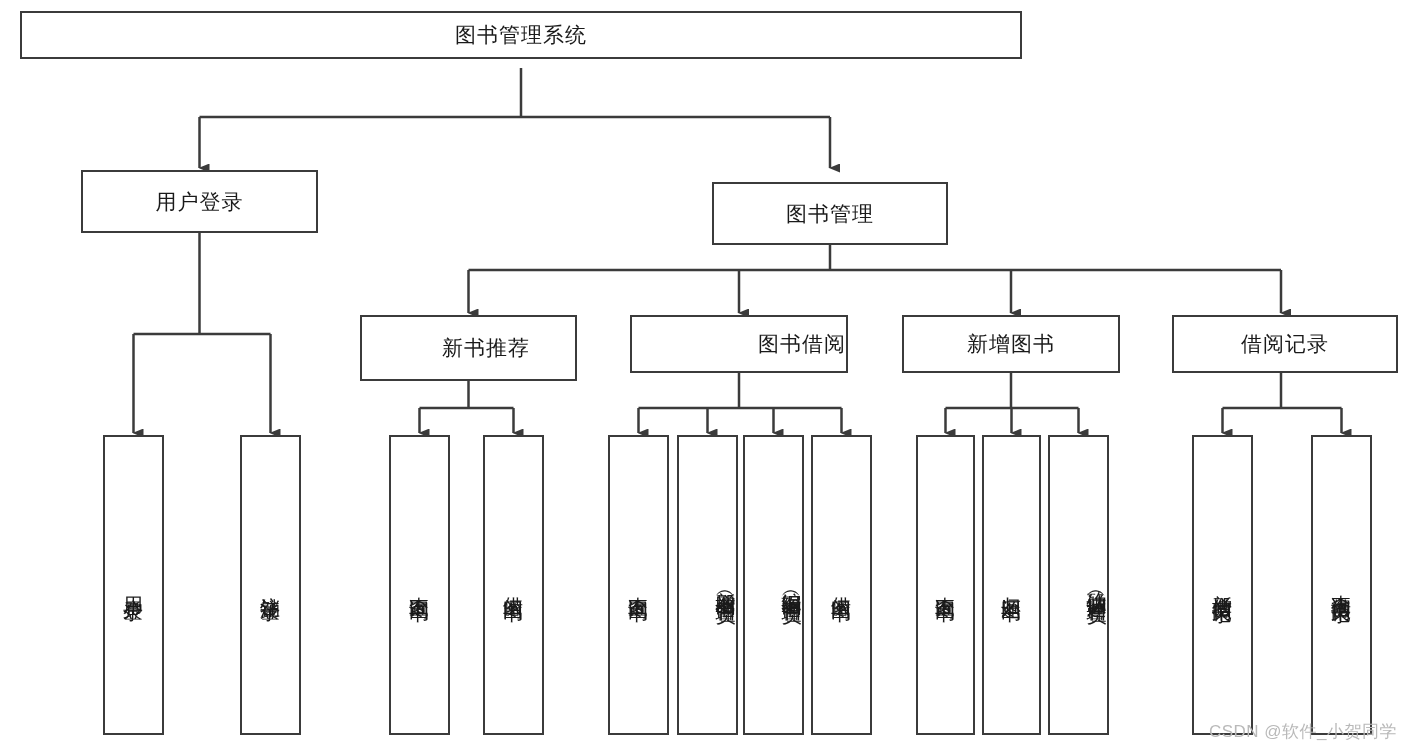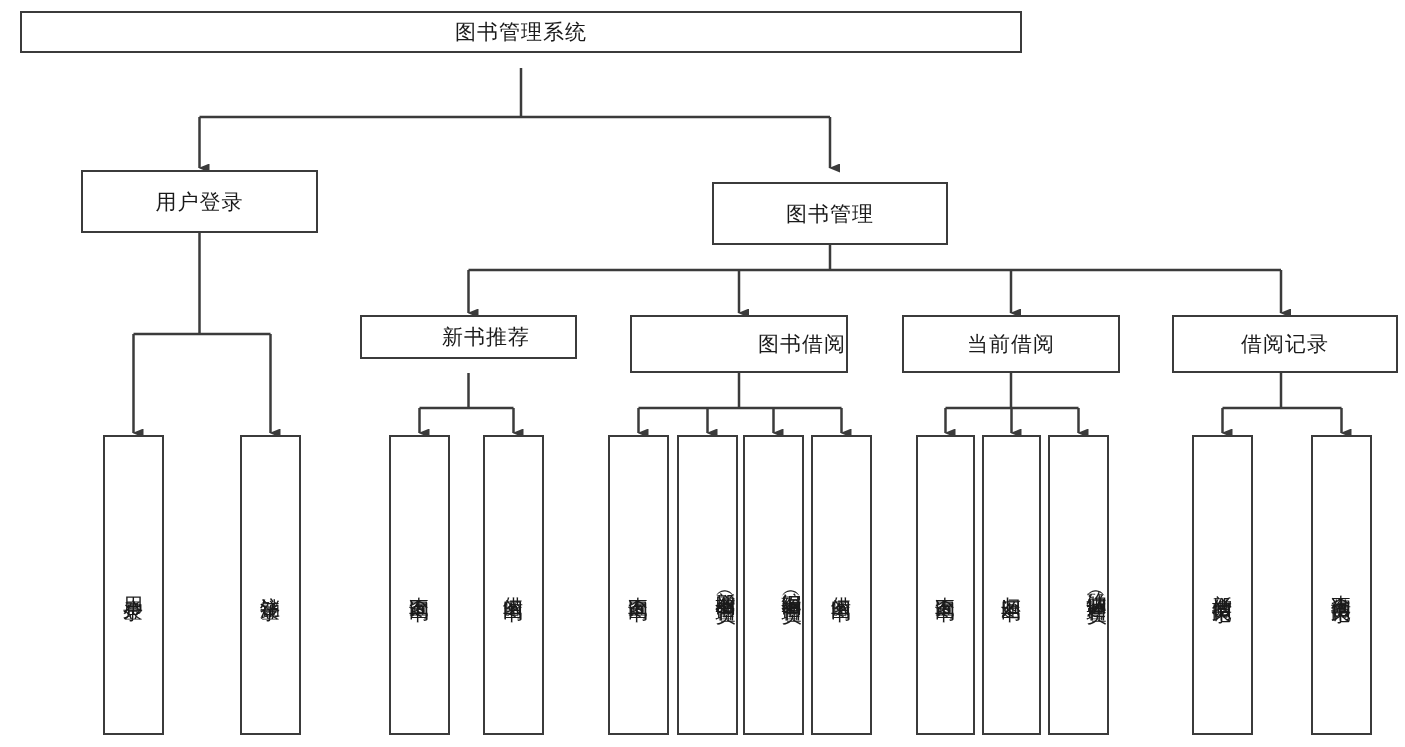--- a/index.html
+++ b/index.html
@@ -108,37 +108,37 @@
         <line x1="1011.5" y1="408" x2="1011.5" y2="433" stroke="#3b3b3b" stroke-width="2.5" marker-end="url(#arrowhead)"></line>
         <line x1="1078.5" y1="408" x2="1078.5" y2="433" stroke="#3b3b3b" stroke-width="2.5" marker-end="url(#arrowhead)"></line>
         <line x1="1281" y1="373" x2="1281" y2="408" stroke="#3b3b3b" stroke-width="2.5"></line>
         <line x1="1222.5" y1="408" x2="1341.5" y2="408" stroke="#3b3b3b" stroke-width="2.5"></line>
         <line x1="1222.5" y1="408" x2="1222.5" y2="433" stroke="#3b3b3b" stroke-width="2.5" marker-end="url(#arrowhead)"></line>
         <line x1="1341.5" y1="408" x2="1341.5" y2="433" stroke="#3b3b3b" stroke-width="2.5" marker-end="url(#arrowhead)"></line>
       </g>
   </svg>
 
   <div id="node-layer">
-      <div class="node-box horizontal" style="left: 20px; top: 11px; width: 1002px; height: 42px;">
+      <div class="node-box horizontal" style="left: 20px; top: 11px; width: 1002px; height: 48px;">
         <span class="node-label">图书管理系统</span>
       </div>
       <div class="node-box horizontal" style="left: 81px; top: 170px; width: 237px; height: 63px;">
         <span class="node-label">用户登录</span>
       </div>
       <div class="node-box horizontal" style="left: 712px; top: 182px; width: 236px; height: 63px;">
         <span class="node-label">图书管理</span>
       </div>
-      <div class="node-box horizontal" style="left: 360px; top: 315px; width: 217px; height: 44px; padding-left: 35px;">
+      <div class="node-box horizontal" style="left: 360px; top: 315px; width: 217px; height: 66px; padding-left: 35px;">
         <span class="node-label">新书推荐</span>
       </div>
       <div class="node-box horizontal" style="left: 630px; top: 315px; width: 218px; height: 58px; justify-content: flex-end;">
         <span class="node-label">图书借阅</span>
       </div>
       <div class="node-box horizontal" style="left: 902px; top: 315px; width: 218px; height: 58px;">
-        <span class="node-label">当前借阅</span>
+        <span class="node-label">新增图书</span>
       </div>
       <div class="node-box horizontal" style="left: 1172px; top: 315px; width: 226px; height: 58px;">
         <span class="node-label">借阅记录</span>
       </div>
       <div class="node-box vertical centered" style="left: 103px; top: 435px; width: 61px; height: 300px;">
         <span class="node-label">用户登录</span>
       </div>
       <div class="node-box vertical centered" style="left: 240px; top: 435px; width: 61px; height: 300px;">
         <span class="node-label">注销登录</span>
       </div>
@@ -170,13 +170,14 @@
         <span class="node-label">确认归还（管理员）</span>
       </div>
       <div class="node-box vertical centered" style="left: 1192px; top: 435px; width: 61px; height: 300px;">
         <span class="node-label">新增借阅记录</span>
       </div>
       <div class="node-box vertical centered" style="left: 1311px; top: 435px; width: 61px; height: 300px;">
         <span class="node-label">查询借阅记录</span>
       </div>
     </div>
 
+  <div id="watermark">CSDN @软件_小贺同学</div>
 </div>
 
 </body></html>

